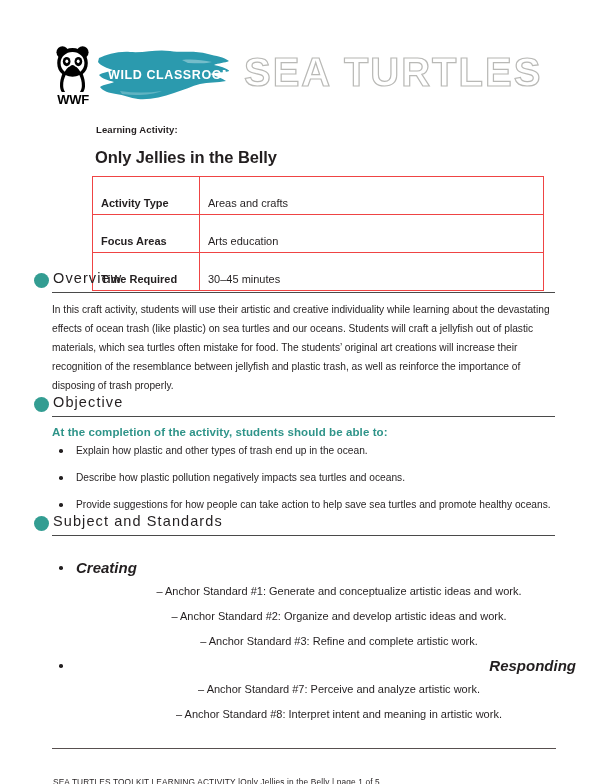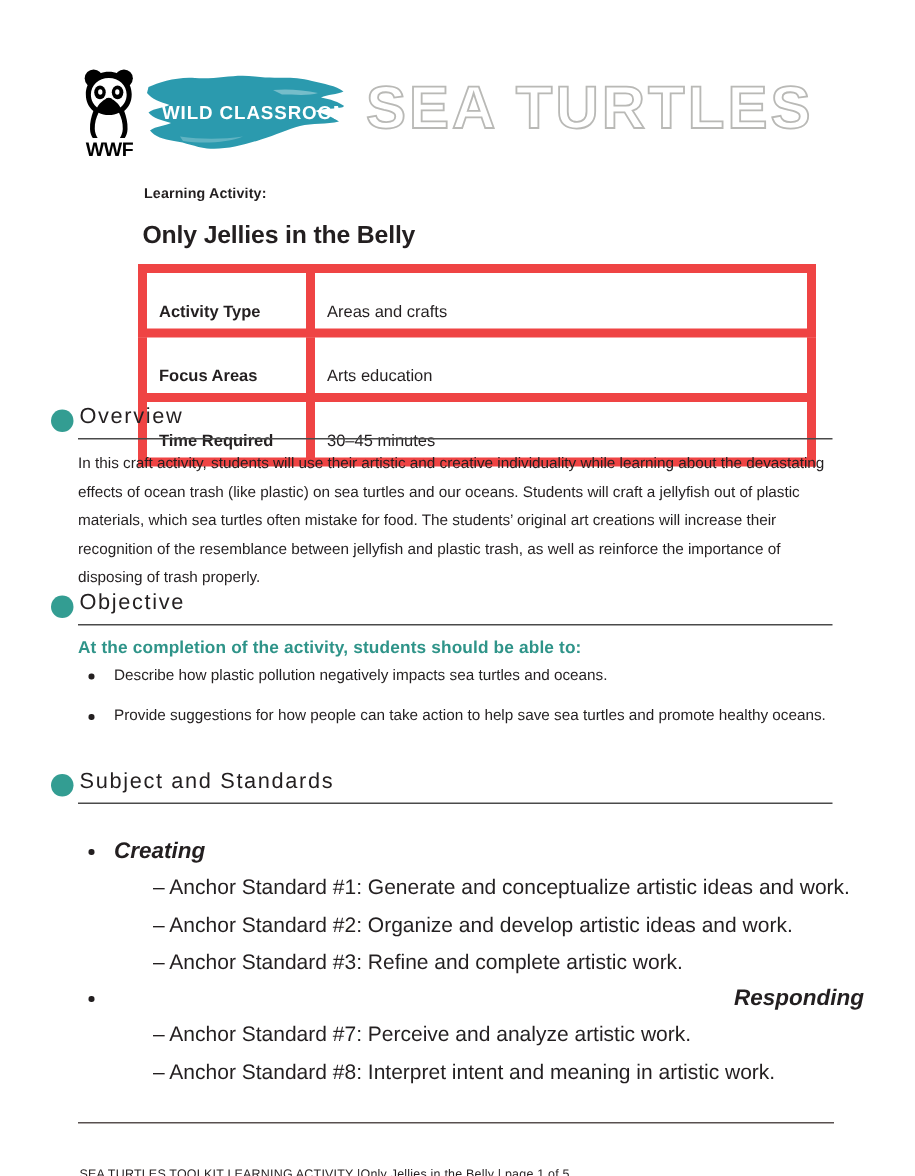--- a/index.html
+++ b/index.html
@@ -108,21 +108,21 @@
   
   .info-table {
     position: absolute;
     left: 92px;
     top: 176px;
     width: 452px;
     border-collapse: collapse;
     font-size: 11px;
   }
   .info-table td {
-    border: 6px solid #ef4444;
+    border: 1px solid #ef4444;
     padding: 20px 8px 5px 8px;
     height: 12px;
     vertical-align: middle;
   }
   .info-table td.k {
     width: 90px;
     font-weight: 700;
     white-space: nowrap;
     color: #231f20;
   }
@@ -209,25 +209,26 @@
     top: 5px;
     width: 3.6px;
     height: 3.6px;
     border-radius: 50%;
     background: #231f20;
   }
   ul.bul li.bold-item { font-weight: 700; font-size: 15px; margin-bottom: 9px; font-style: italic; }
 
   .dash-item {
     position: relative;
-    font-size: 14px;
+    font-size: 11px;
     line-height: 14px;
     color: #231f20;
     margin: 0 0 11px 0;
     padding-left: 46px;
+    text-align: center;
   }
 
   
   .footer-rule {
     position: absolute;
     left: 52px;
     top: 748px;
     width: 504px;
     height: 1.2px;
     background: #58504f;
@@ -323,20 +324,24 @@
   <div class="section" style="top:394px;">
     <div class="section-head">
       <span class="sec-dot"></span>
       <span class="sec-title">Objective</span>
       <span class="sec-rule"></span>
     </div>
     <div class="sub-head">At the completion of the activity, students should be able to:</div>
     <ul class="bul">
       <li>
         <span class="dot"></span>
+        <span>Explain how plastic and other types of trash end up in the ocean.</span>
+      </li>
+      <li>
+        <span class="dot"></span>
         <span>Describe how plastic pollution negatively impacts sea turtles and oceans.</span>
       </li>
       <li>
         <span class="dot"></span>
         <span>Provide suggestions for how people can take action to help save sea turtles and promote healthy oceans.</span>
       </li>
     </ul>
   </div>
 
   <div class="section" style="top:513px;">

